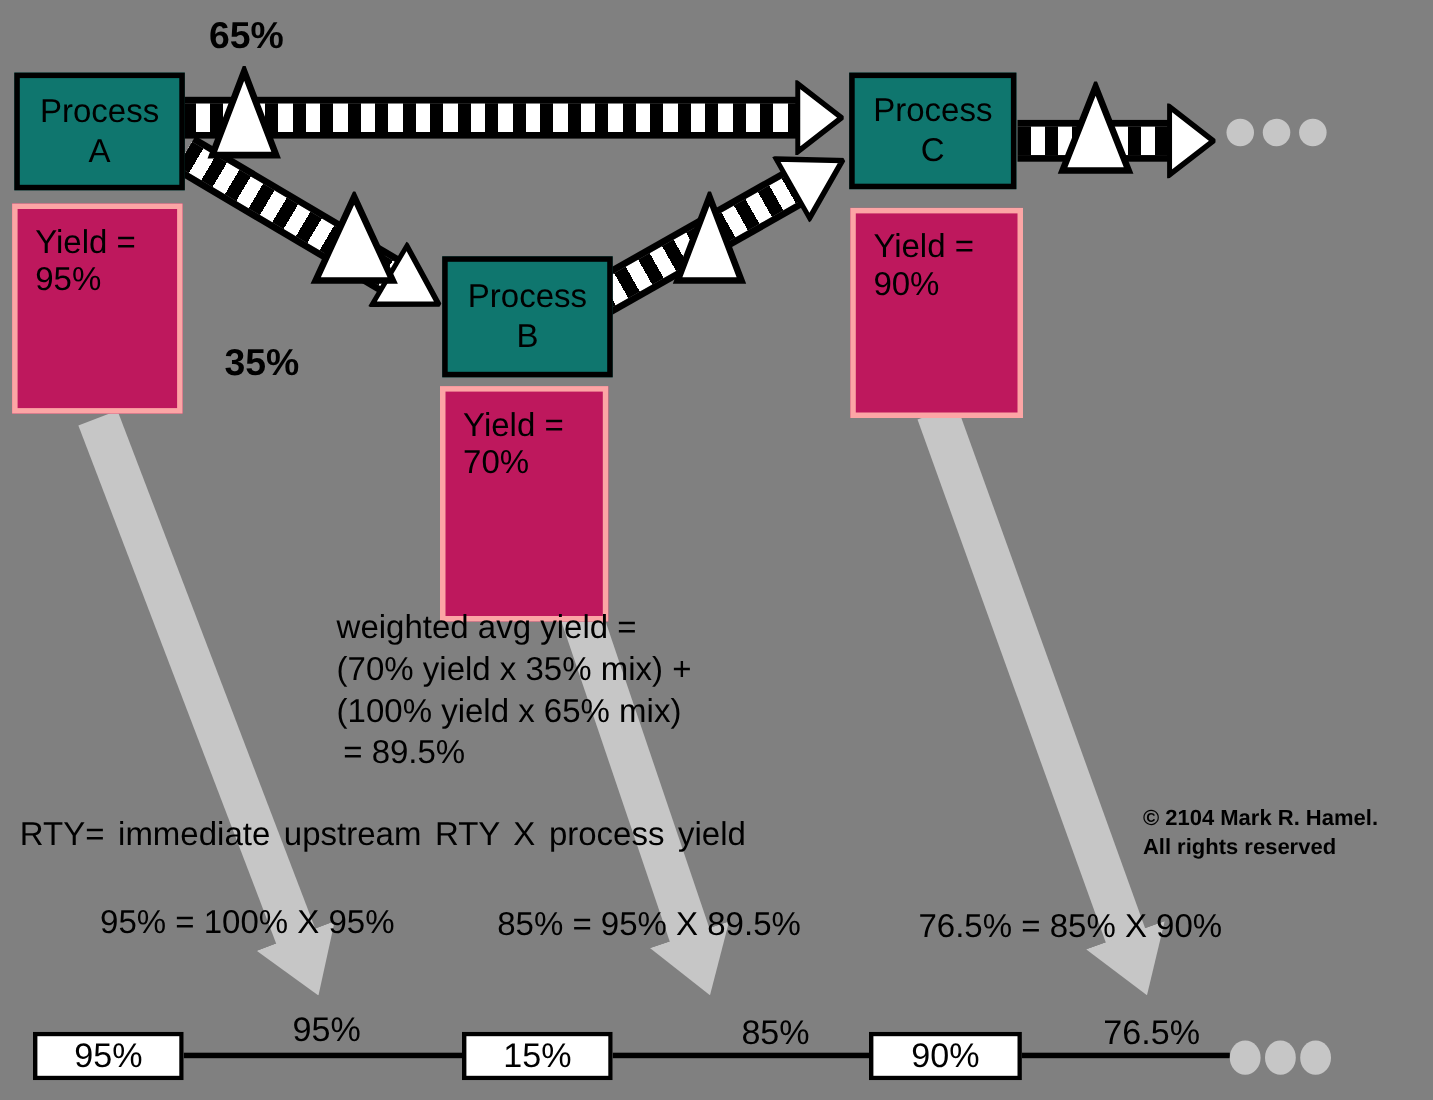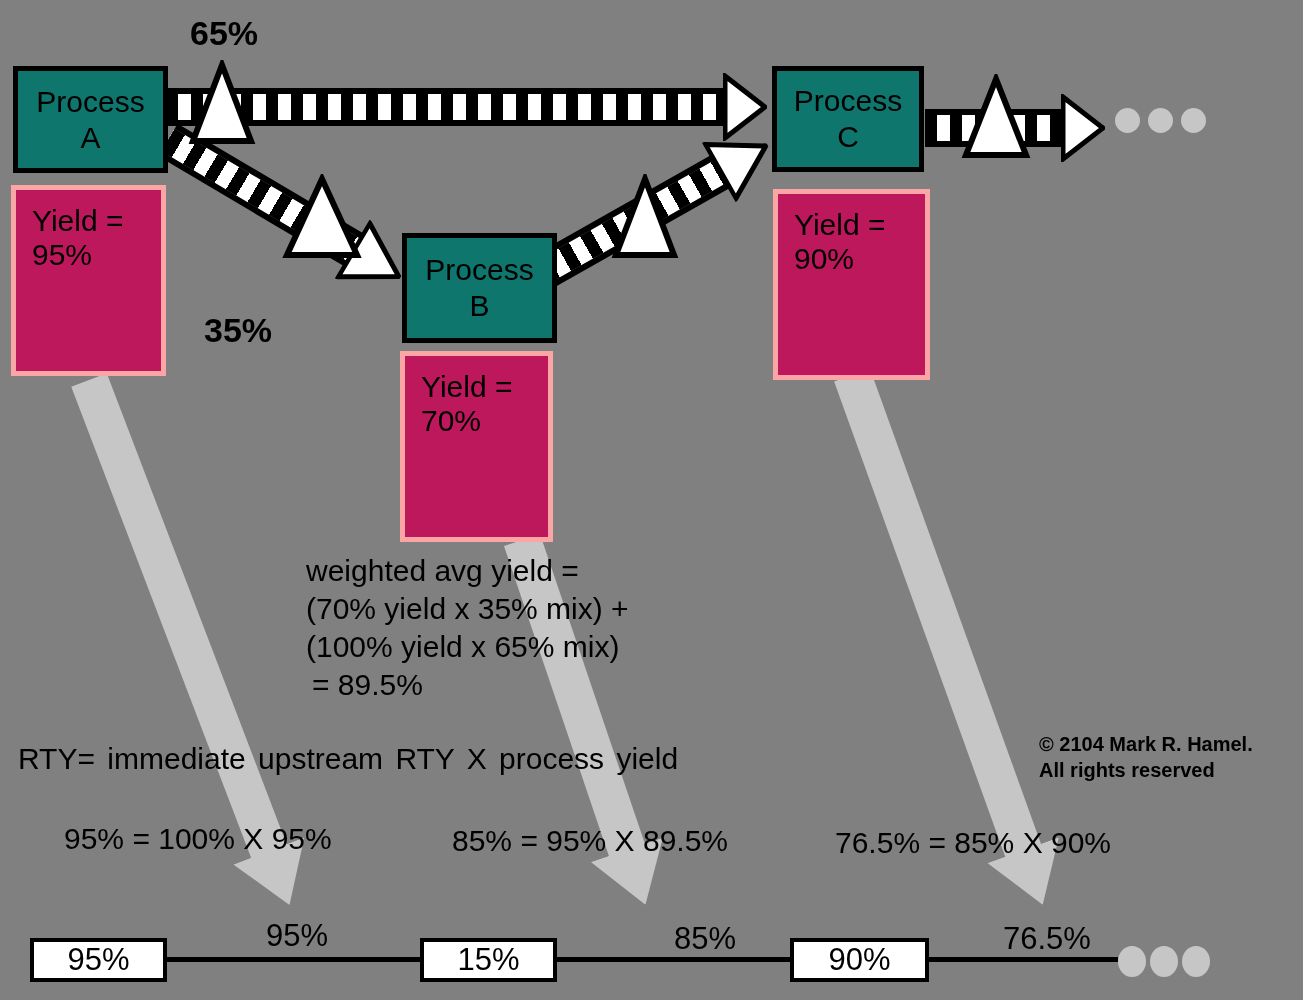--- a/index.html
+++ b/index.html
@@ -129,21 +129,21 @@
   <div>A</div>
 </div>
 <div class="ybox abs" style="left:11px;top:185px;width:155px;height:191px;">
   <div class="ylabel">Yield = 95%</div>
 </div>
 
 <div class="pbox abs" style="left:402px;top:233px;width:155px;height:110px;">
   <div>Process</div>
   <div>B</div>
 </div>
-<div class="ybox abs" style="left:400px;top:351px;width:153px;height:191px;">
+<div class="ybox abs" style="left:400px;top:351px;width:153px;height:214px;">
   <div class="ylabel">Yield = 70%</div>
 </div>
 
 <div class="pbox abs" style="left:772px;top:66px;width:152px;height:106px;">
   <div>Process</div>
   <div>C</div>
 </div>
 <div class="ybox abs" style="left:773px;top:189px;width:157px;height:191px;">
   <div class="ylabel">Yield = 90%</div>
 </div>
@@ -156,21 +156,21 @@
 <div class="dot" style="left:1181px;top:108px;width:25px;height:25px;"></div>
 
 <div class="bigtext weighted abs" style="left:306px;top:552px;">
   <div>weighted avg yield =</div>
   <div>(70% yield x 35% mix) +</div>
   <div>(100% yield x 65% mix)</div>
   <div style="padding-left:6px;">= 89.5%</div>
 </div>
 
 <div class="bigtext abs" style="left:18px;top:742px;word-spacing:4px;">RTY= immediate upstream RTY X process yield</div>
-<div class="bigtext abs" style="left:64px;top:822px;">95% = 100% X 95%</div>
+<div class="bigtext abs" style="left:91px;top:822px;">95% = 100% X 95%</div>
 <div class="bigtext abs" style="left:452px;top:824px;text-align:center;">85% = 95% X 89.5%</div>
 <div class="bigtext abs" style="left:835px;top:826px;">76.5% = 85% X 90%</div>
 
 <div class="copyright abs" style="left:1039px;top:731px;">
   <div>© 2104 Mark R. Hamel.</div>
   <div>All rights reserved</div>
 </div>
 
 <div class="tline abs" style="left:160px;top:957px;width:958px;"></div>
 

